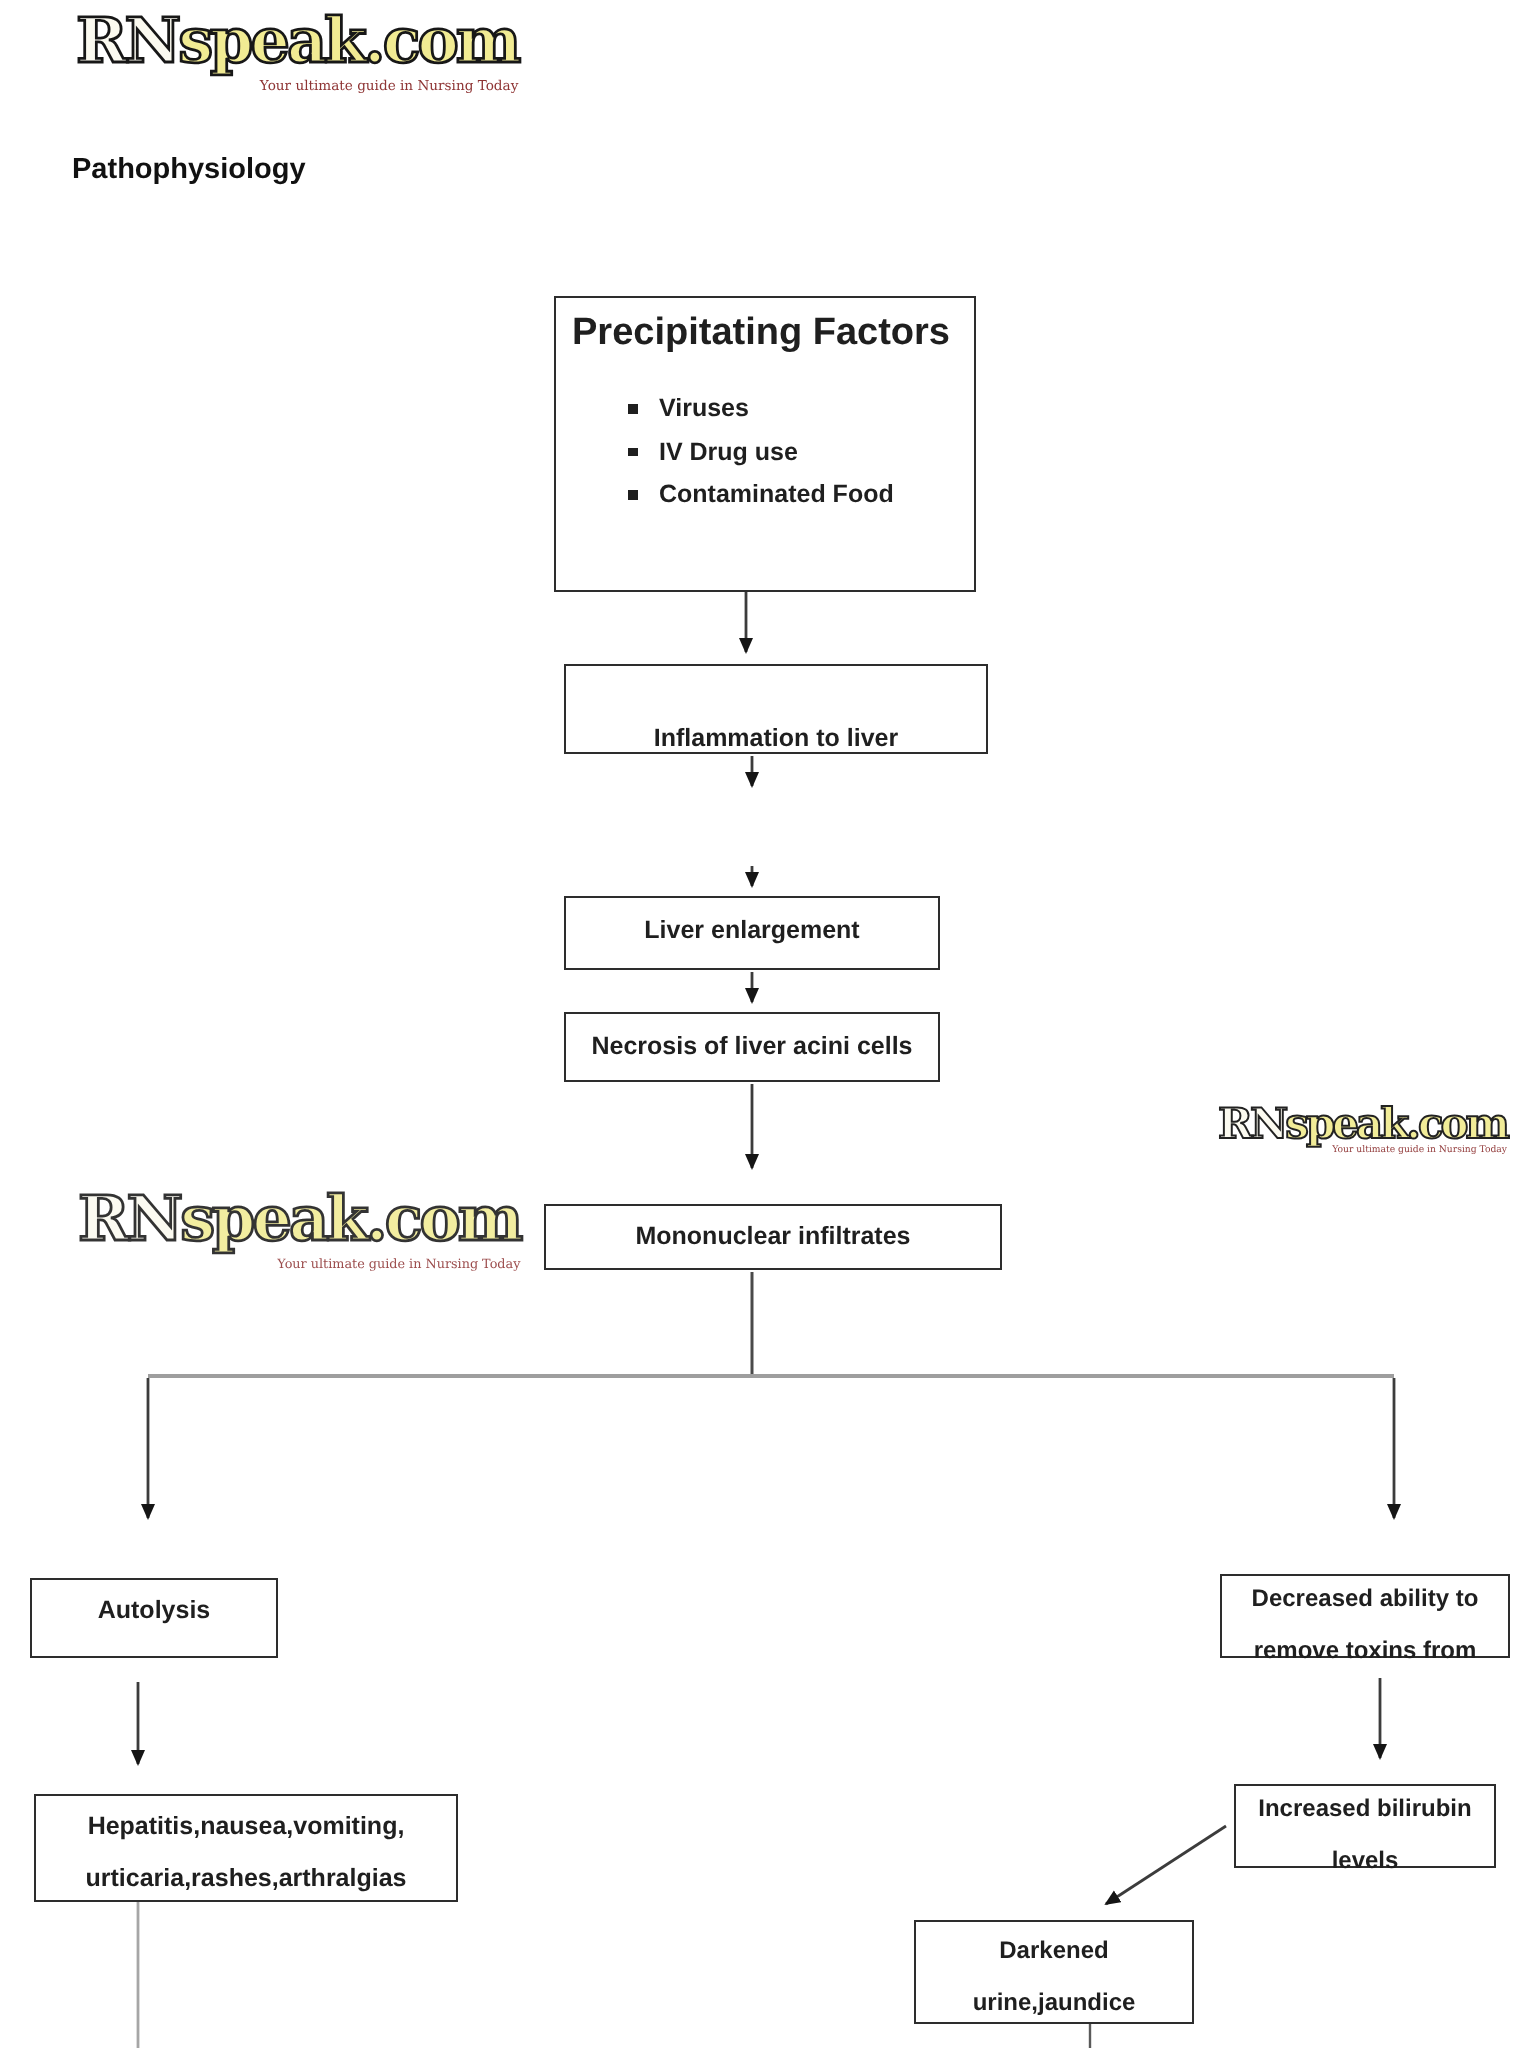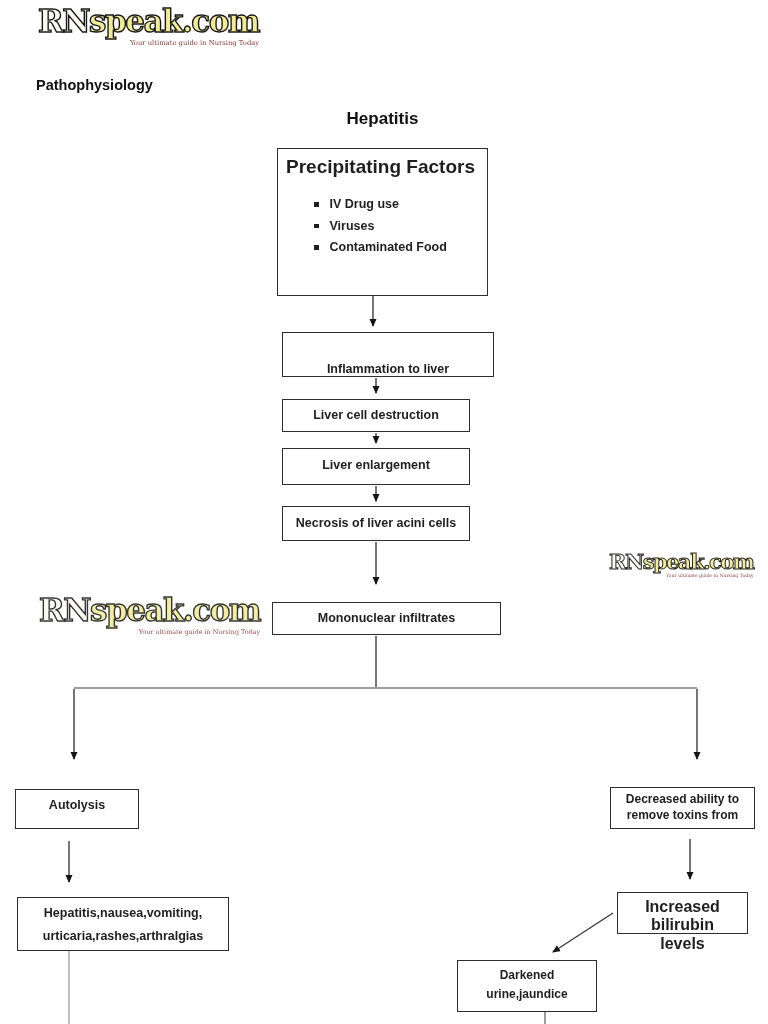--- a/index.html
+++ b/index.html
@@ -11,39 +11,39 @@
   svg.wires{position:absolute;left:0;top:0;width:768px;height:1024px;pointer-events:none;}
 
   
   .node{
     position:absolute;box-sizing:border-box;background:#ffffff;
     border:1.6px solid #2d2d2d;color:#1f1f1f;font-weight:bold;
     font-size:12.5px;text-align:center;line-height:1.15;
     display:flex;align-items:center;justify-content:center;
   }
   .node.top-align{align-items:flex-start;}
-  .node.two-line{flex-direction:column;justify-content:space-between;}
+  .node.two-line{flex-direction:column;justify-content:space-between;gap:12px;}
 
   #box-precipitating{left:277px;top:148px;width:211px;height:148px;
     display:block;text-align:left;padding:7px 8px 0 8px;}
   #box-precipitating .box-title{font-size:19px;}
   #box-precipitating ul{list-style:none;margin:16px 0 0 0;padding:0 0 0 28px;}
   #box-precipitating li{height:21.5px;display:flex;align-items:center;}
   .sq-bullet{display:inline-block;width:4.5px;height:4.5px;background:#1f1f1f;
     margin-right:11px;flex:0 0 auto;}
 
   #box-inflammation{left:282px;top:332px;width:212px;height:45px;padding-top:16px;align-items:flex-end;}
   #box-destruction{left:282px;top:399px;width:188px;height:33px;}
   #box-enlargement{left:282px;top:448px;width:188px;height:37px;padding-top:9px;}
   #box-necrosis{left:282px;top:506px;width:188px;height:35px;}
   #box-mononuclear{left:272px;top:602px;width:229px;height:33px;border-width:1.8px;}
   #box-autolysis{left:15px;top:789px;width:124px;height:40px;padding-top:8px;}
   #box-anorexia{left:17px;top:897px;width:212px;height:54px;padding:8px 0 7px 0;}
   #box-decreased{left:610px;top:787px;width:145px;height:42px;padding:5px 0;font-size:12px;}
-  #box-increased{left:617px;top:892px;width:131px;height:42px;padding:5px 0;font-size:16px;}
+  #box-increased{left:617px;top:892px;width:131px;height:42px;padding:5px 0;font-size:12px;}
   #box-darkened{left:457px;top:960px;width:140px;height:52px;padding:8px 0 9px 0;font-size:12px;}
 
   
   .section-label{position:absolute;left:36px;top:77px;font-weight:bold;
     font-size:14.5px;color:#111;}
   .diagram-title{position:absolute;left:277px;top:109px;width:211px;
     text-align:center;font-weight:bold;font-size:17px;color:#111;}
 
   
   .logo{position:absolute;line-height:1;}
@@ -68,21 +68,20 @@
 <body>
 
 <div class="canvas">
 
   <div class="logo" id="logo-top">
     <div class="logo-main"><span class="logo-rn">RN</span><span class="logo-rest">speak.com</span></div>
     <div class="logo-tagline">Your ultimate guide in Nursing Today</div>
   </div>
 
   <div class="section-label">Pathophysiology</div>
-  <div class="diagram-title">Hepatitis</div>
 
   <svg class="wires">
     <defs>
       <marker id="ah" markerWidth="9" markerHeight="8" refX="7" refY="3.5" orient="auto" markerUnits="userSpaceOnUse">
         <path d="M0,0 L8,3.5 L0,7 Z" fill="#151515"></path>
       </marker>
     </defs>
     <line x1="373" y1="296" x2="373" y2="326" stroke="#3c3c3c" stroke-width="1.4" marker-end="url(#ah)"></line>
     <line x1="376" y1="378" x2="376" y2="393" stroke="#3c3c3c" stroke-width="1.4" marker-end="url(#ah)"></line>
     <line x1="376" y1="433" x2="376" y2="443" stroke="#3c3c3c" stroke-width="1.4" marker-end="url(#ah)"></line>
@@ -97,38 +96,35 @@
     <line x1="613" y1="913" x2="553" y2="952" stroke="#3c3c3c" stroke-width="1.4" marker-end="url(#ah)"></line>
     <line x1="69" y1="951" x2="69" y2="1024" stroke="#a6a6a6" stroke-width="1.4"></line>
     <line x1="545" y1="1012" x2="545" y2="1024" stroke="#5a5a5a" stroke-width="1.2"></line>
   </svg>
 
   <div class="node" id="box-precipitating">
     <div class="box-title">Precipitating Factors</div>
     <ul>
       <li>
           <span class="sq-bullet"></span>
-          <span>IV Drug use</span>
+          <span>Viruses</span>
         </li>
       <li>
           <span class="sq-bullet"></span>
-          <span>Viruses</span>
+          <span>IV Drug use</span>
         </li>
       <li>
           <span class="sq-bullet"></span>
           <span>Contaminated Food</span>
         </li>
     </ul>
   </div>
 
   <div class="node top-align" id="box-inflammation">
     <span>Inflammation to liver</span>
-  </div>
-  <div class="node" id="box-destruction">
-    <span>Liver cell destruction</span>
   </div>
   <div class="node top-align" id="box-enlargement">
     <span>Liver enlargement</span>
   </div>
   <div class="node" id="box-necrosis">
     <span>Necrosis of liver acini cells</span>
   </div>
   <div class="node" id="box-mononuclear">
     <span>Mononuclear infiltrates</span>
   </div>

